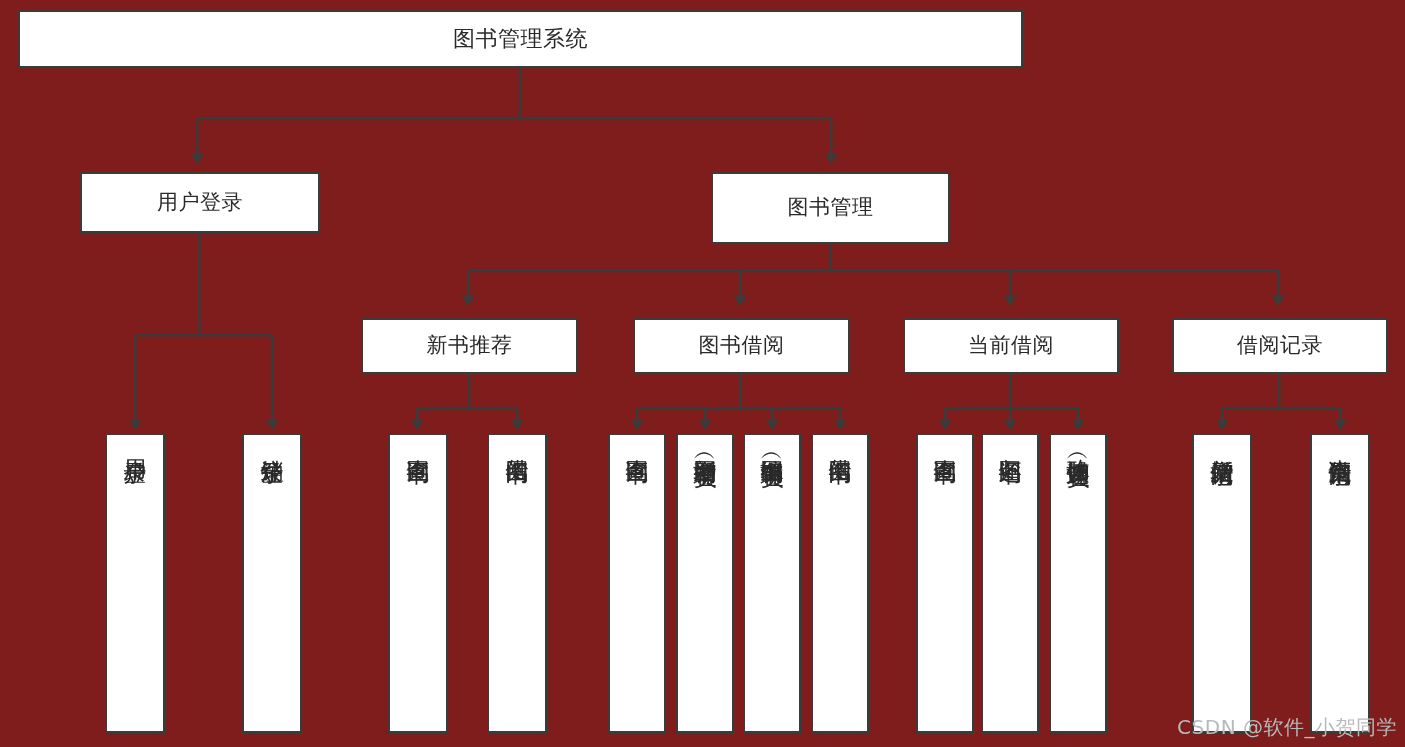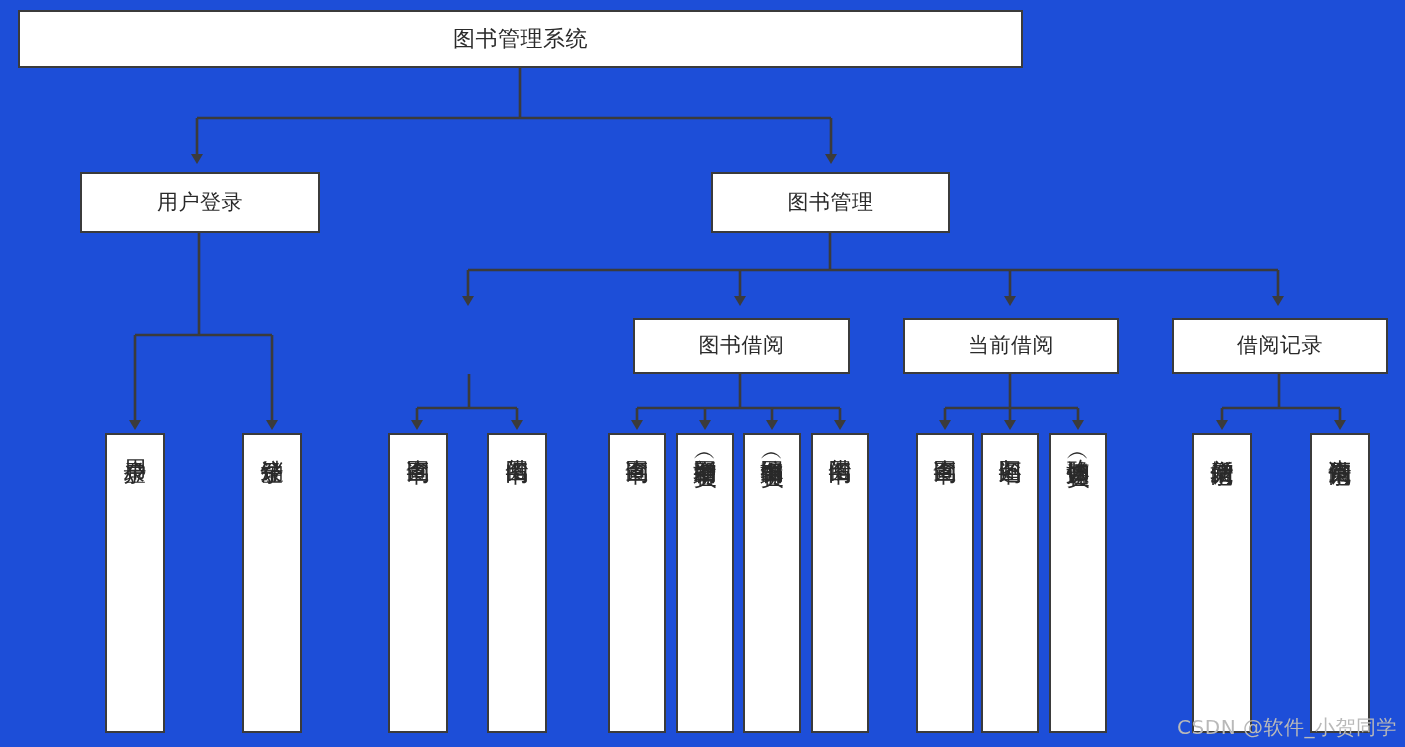--- a/index.html
+++ b/index.html
@@ -8,21 +8,21 @@
     padding: 0;
     background: #ffffff;
   }
   body {
     font-family: "DejaVu Sans", "Liberation Sans", sans-serif;
   }
   #canvas {
     position: relative;
     width: 1405px;
     height: 747px;
-    background: #1d4ed8;
+    background: #7f1d1d;
     overflow: hidden;
   }
   #diagram-svg {
     position: absolute;
     left: 0;
     top: 0;
     width: 1405px;
     height: 747px;
   }
   .node {
@@ -133,24 +133,27 @@
   </svg>
 
   <div class="node horizontal root" style="left:18px; top:10px; width:1005px; height:58px;">
     <span class="node-label">图书管理系统</span>
   </div>
 
   <div class="node horizontal" style="left:80px; top:172px; width:240px; height:61px;">
     <span class="node-label">用户登录</span>
   </div>
 
-  <div class="node horizontal" style="left:711px; top:172px; width:239px; height:61px;">
+  <div class="node horizontal" style="left:711px; top:172px; width:239px; height:72px;">
     <span class="node-label">图书管理</span>
   </div>
 
+  <div class="node horizontal" style="left:361px; top:318px; width:217px; height:56px;">
+    <span class="node-label">新书推荐</span>
+  </div>
 
   <div class="node horizontal" style="left:633px; top:318px; width:217px; height:56px;justify-content:center;">
     <span class="node-label">图书借阅</span>
   </div>
 
   <div class="node horizontal" style="left:903px; top:318px; width:216px; height:56px;">
     <span class="node-label">当前借阅</span>
   </div>
 
   <div class="node horizontal" style="left:1172px; top:318px; width:216px; height:56px;">

